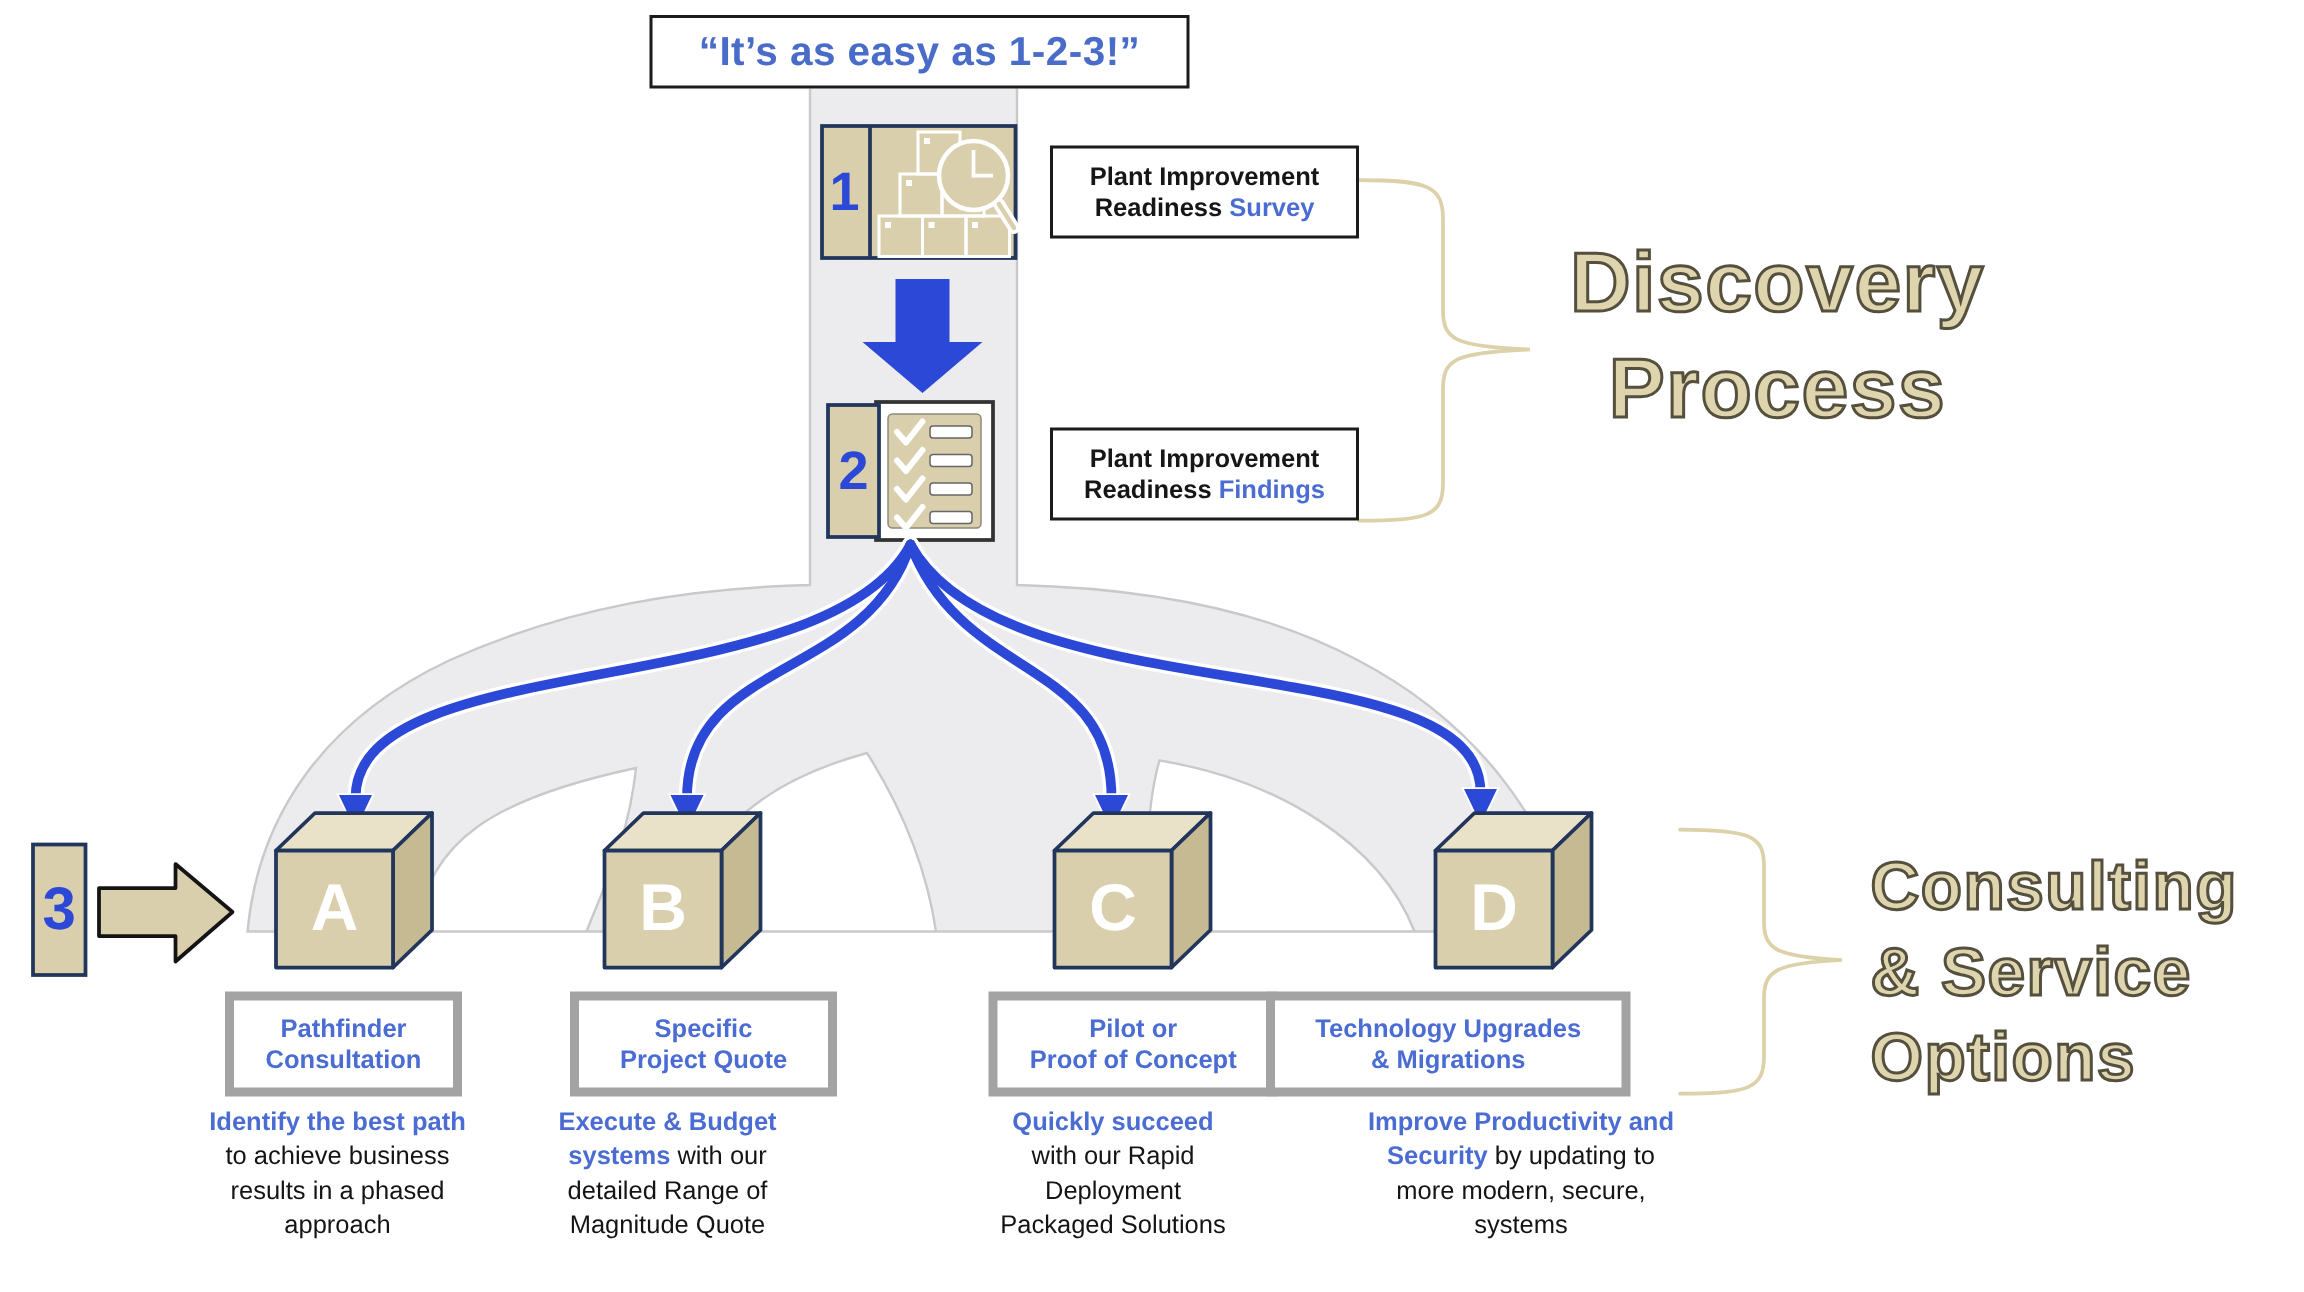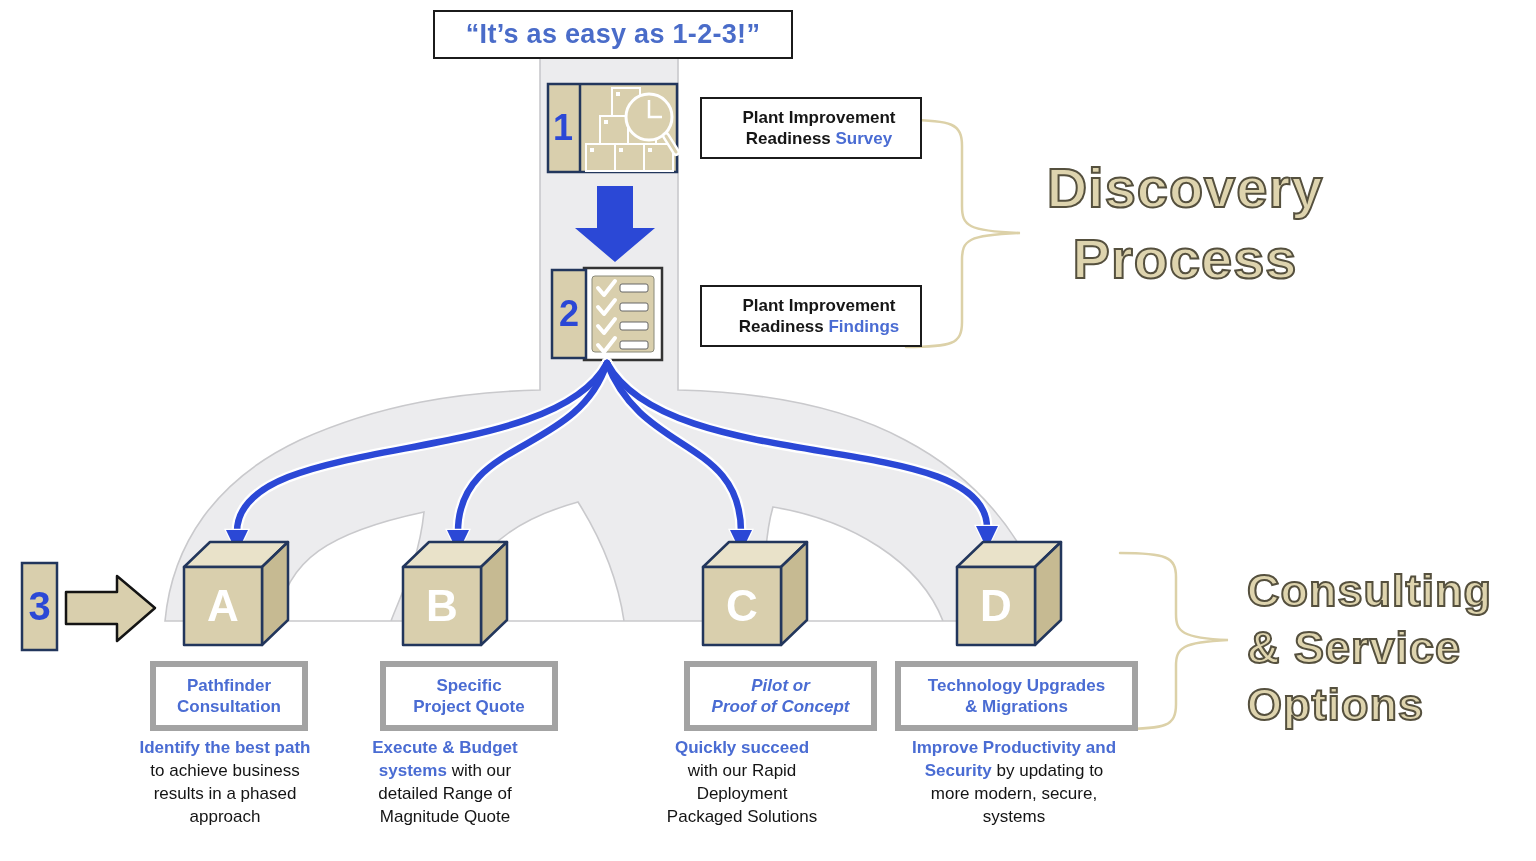--- a/index.html
+++ b/index.html
@@ -6,21 +6,21 @@
     font-family:"Liberation Sans",sans-serif;overflow:hidden;position:relative;}
   .stage{position:absolute;left:0;top:0;width:1536px;height:694px;}
   svg.layer{position:absolute;left:0;top:0;}
   .abs{position:absolute;}
   
   .title-box{left:433px;top:10px;width:356px;height:45px;background:#fff;border:2.5px solid #1b1b1b;
     display:flex;align-items:center;justify-content:center;}
   .title-box span{color:#4a6cc9;font-weight:bold;font-size:27px;letter-spacing:.3px;}
   
   .label-box{background:#fff;border:2px solid #1b1b1b;display:flex;flex-direction:column;
-    align-items:center;justify-content:center;text-align:center;padding-left:16px;}
+    align-items:center;justify-content:center;text-align:center;}
   .label-box .seg-line{font-size:17px;font-weight:600;color:#161616;line-height:21px;white-space:pre;}
   .seg-blue{color:#4a6cd3;font-weight:700;}
   .survey-box{left:700px;top:97px;width:202px;height:58px;}
   .findings-box{left:700px;top:285px;width:202px;height:58px;}
   
   .opt-box{background:#fff;border:6px solid #a3a3a3;display:flex;flex-direction:column;
     align-items:center;justify-content:center;text-align:center;top:661px;height:58px;}
   .opt-box div{color:#4a6cd3;font-weight:700;font-size:17px;line-height:21px;white-space:pre;}
   
   .desc{width:240px;top:736px;text-align:center;}
@@ -183,25 +183,25 @@
   <div class="abs cube-letter" style="left:957px;">D</div>
 
   <div class="abs opt-box" style="left:150px;width:146px;">
     <div>Pathfinder</div>
     <div>Consultation</div>
   </div>
   <div class="abs opt-box" style="left:380px;width:166px;">
     <div>Specific</div>
     <div>Project Quote</div>
   </div>
-  <div class="abs opt-box" style="left:684px;width:181px;font-style:italic;">
+  <div class="abs opt-box" style="left:659px;width:181px;">
     <div>Pilot or</div>
     <div>Proof of Concept</div>
   </div>
-  <div class="abs opt-box" style="left:895px;width:231px;text-align:center;">
+  <div class="abs opt-box" style="left:844px;width:231px;text-align:center;">
     <div>Technology Upgrades</div>
     <div>&amp; Migrations</div>
   </div>
 
   <div class="abs desc" style="left:105px;">
       <div class="seg-line"><span class="seg-blue">Identify the best path</span></div>
       <div class="seg-line"><span>to achieve business</span></div>
       <div class="seg-line"><span>results in a phased</span></div>
       <div class="seg-line"><span>approach</span></div>
     </div>

